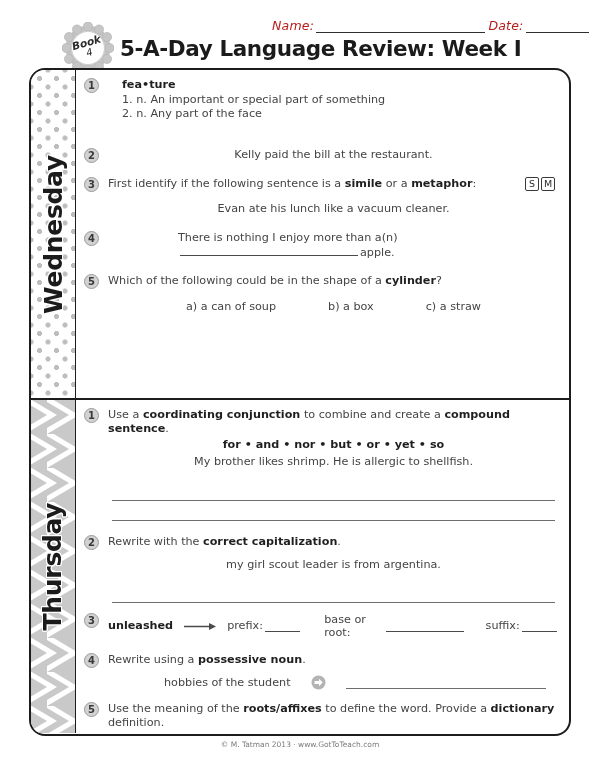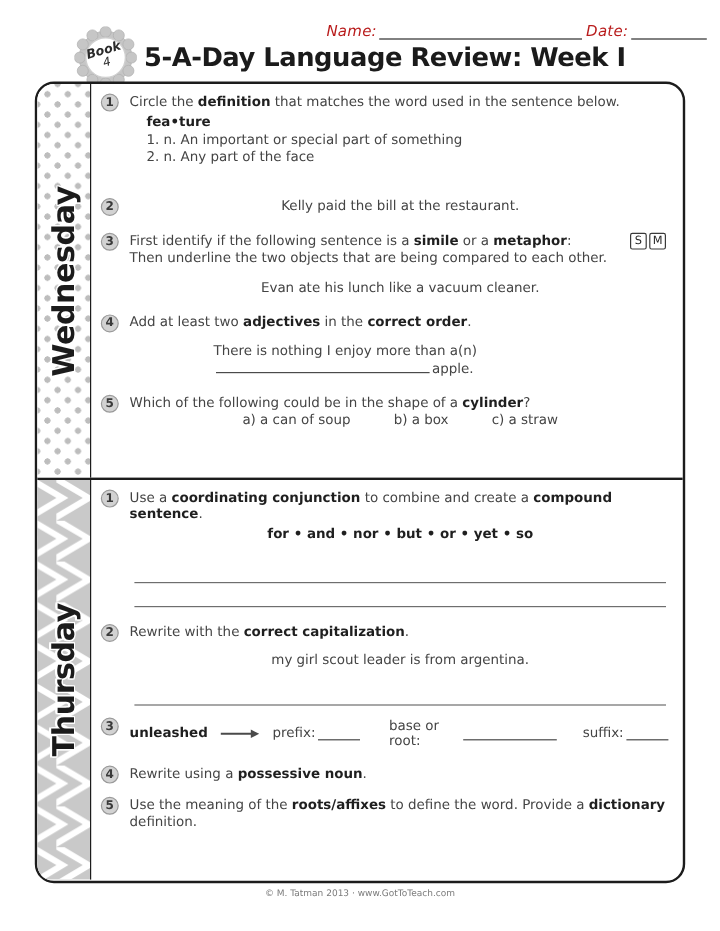--- a/index.html
+++ b/index.html
@@ -216,25 +216,25 @@
   .sentence {
     font-family: "DejaVu Sans", sans-serif;
     font-size: 11.2px;
     color: #444;
     text-align: center;
   }
 
   .choices {
     display: flex;
     justify-content: center;
-    gap: 36px;
+    gap: 52px;
     font-family: "DejaVu Sans", sans-serif;
     font-size: 11.2px;
     color: #444;
-    margin-top: 0;
+    margin-top: 12px;
   }
 
   .sm-boxes {
     position: absolute;
     right: 4px;
     top: 0px;
     display: flex;
     gap: 2px;
   }
   .sm-boxes .bx {
@@ -341,52 +341,45 @@
       <div class="pattern dots"></div>
       <div class="day-label">
         <span>Wednesday</span>
       </div>
     </div>
 
     <div class="qcol">
 
       <div class="q" style="margin-top:3px;">
         <div class="qnum">1</div>
-        <div class="qtext">
-          <span>Circle the </span><b>definition</b><span> that matches the word used in the sentence below.</span>
-        </div>
         <div class="sub bold indent1" style="margin-top:3px;">fea•ture</div>
         <div class="sub indent1">1. n. An important or special part of something</div>
         <div class="sub indent1">2. n.  Any part of the face</div>
         <div class="prompt-gap"></div>
       </div>
 
       <div class="q" style="margin-top:16px;">
         <div class="qnum">2</div>
         <div class="sentence" style="margin-top:4px;">Kelly paid the bill at the restaurant.</div>
       </div>
 
       <div class="q" style="margin-top:16px;">
         <div class="qnum">3</div>
         <div class="sm-boxes">
           <div class="bx">S</div>
           <div class="bx">M</div>
         </div>
         <div class="qtext">
           <span>First identify if the following sentence is a </span><b>simile</b><span> or a </span><b>metaphor</b><span>:</span>
         </div>
-        <div class="qtext">Then underline the two objects that are being compared to each other.</div>
         <div class="sentence" style="margin-top:11px;">Evan ate his lunch like a vacuum cleaner.</div>
       </div>
 
       <div class="q" style="margin-top:16px;">
         <div class="qnum">4</div>
-        <div class="qtext">
-          <span>Add at least two </span><b>adjectives</b><span> in the </span><b>correct order</b><span>.</span>
-        </div>
         <div class="sentence" style="margin-top:10px; text-align:left; padding-left:70px;">
           <span>There is nothing I enjoy more than a(n)</span><span class="blank-line" style="width:178px;"></span><span>apple.</span>
         </div>
       </div>
 
       <div class="q" style="margin-top:15px;">
         <div class="qnum">5</div>
         <div class="qtext">
           <span>Which of the following could be in the shape of a </span><b>cylinder</b><span>?</span>
         </div>
@@ -420,20 +413,21 @@
     </div>
 
     <div class="qcol">
 
       <div class="q" style="margin-top:3px;">
         <div class="qnum">1</div>
         <div class="qtext">
           <span>Use a </span><b>coordinating conjunction</b><span> to combine and create a </span><b>compound sentence</b><span>.</span>
         </div>
         <div class="sub bold center" style="margin-top:2px;">for • and • nor • but • or • yet • so</div>
+        <div class="sentence" style="margin-top:2px;">My brother likes shrimp.  He is allergic to shellfish.</div>
         <div class="writeline" style="margin-top:13px;"></div>
         <div class="writeline"></div>
       </div>
 
       <div class="q" style="margin-top:14px;">
         <div class="qnum">2</div>
         <div class="qtext">
           <span>Rewrite with the </span><b>correct capitalization</b><span>.</span>
         </div>
         <div class="sentence" style="margin-top:9px;">my girl scout leader is from argentina.</div>
@@ -457,20 +451,30 @@
           <span style="margin-left:20px;">suffix:</span>
             <span class="blank-line" style="width:42px;"></span>
         </div>
       </div>
 
       <div class="q" style="margin-top:14px;">
         <div class="qnum">4</div>
         <div class="qtext">
           <span>Rewrite using a </span><b>possessive noun</b><span>.</span>
         </div>
+        <div class="inline-row" style="margin-top:8px; padding-left:56px;">
+          <span>hobbies of the student</span>
+          <span class="circ-arrow" style="margin:0 20px;">
+            <svg width="15" height="15" viewBox="0 0 15 15" aria-hidden="true">
+              <circle cx="7.5" cy="7.5" r="7" fill="#b3b3b3"></circle>
+              <path d="M 3.5 6 L 8 6 L 8 3.8 L 11.8 7.5 L 8 11.2 L 8 9 L 3.5 9 Z" fill="#ffffff"></path>
+            </svg>
+          </span>
+          <span style="display:inline-block;width:200px;border-bottom:1.1px solid #6e6e6e;height:12px;"></span>
+        </div>
       </div>
 
       <div class="q" style="margin-top:12px;">
         <div class="qnum">5</div>
         <div class="qtext">
           <span>Use the meaning of the </span><b>roots/affixes</b><span> to define the word.  Provide a </span><b>dictionary</b><span> definition.</span>
         </div>
 
       </div>
 

